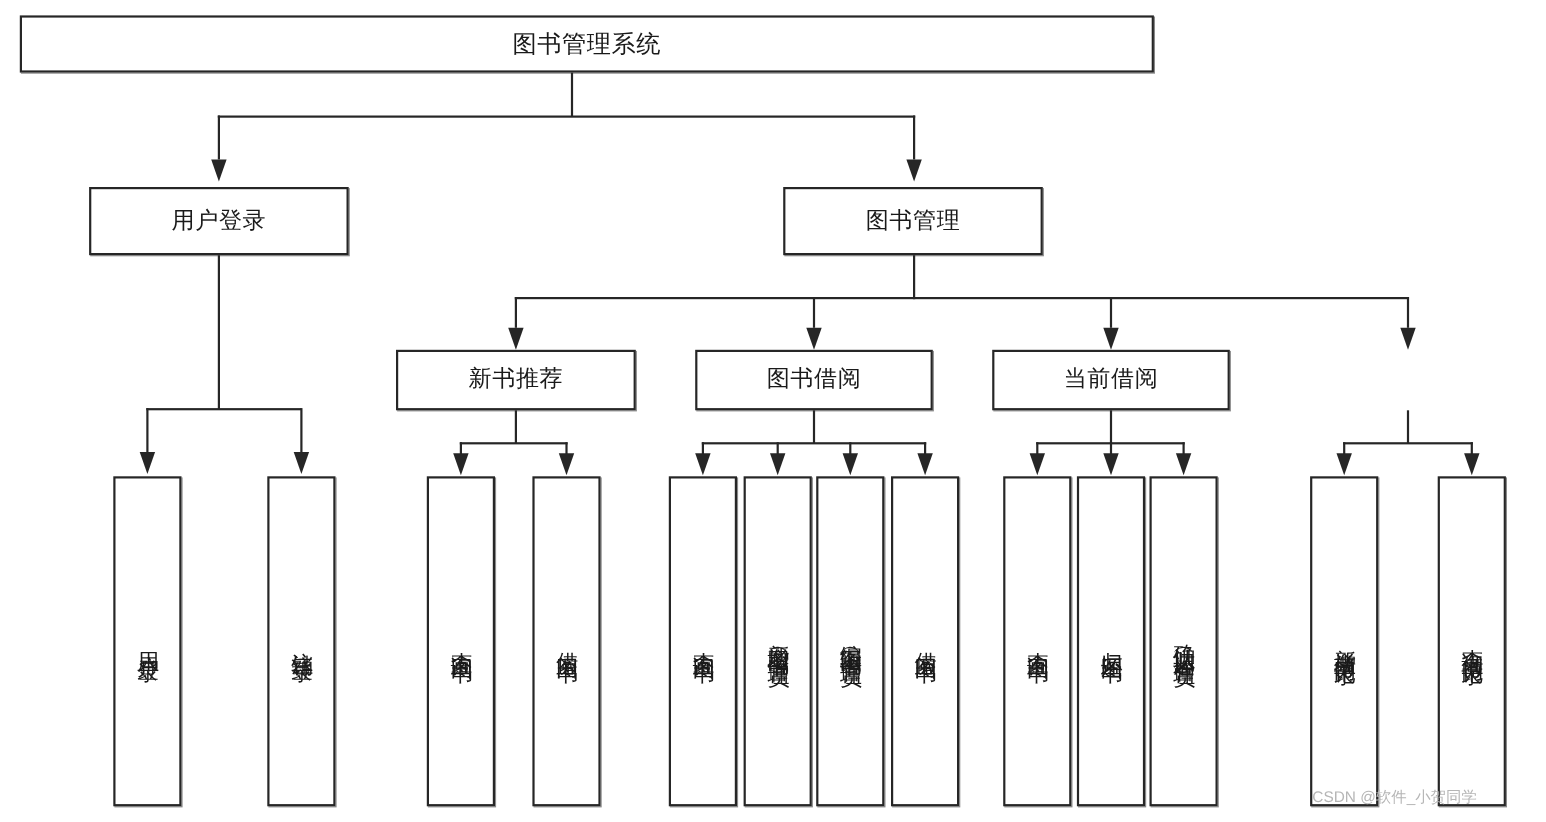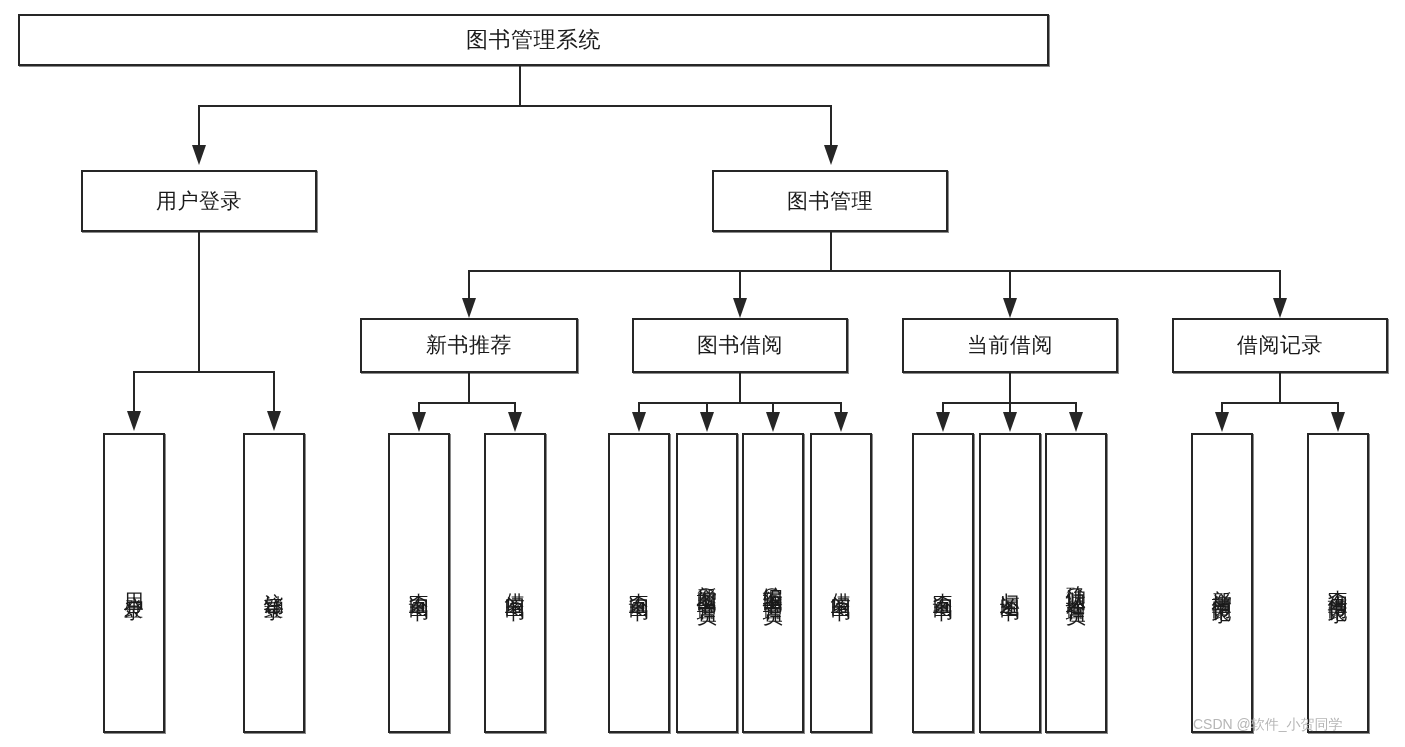--- a/index.html
+++ b/index.html
@@ -131,23 +131,20 @@
 
   <div class="node h-text shadowed" style="left:360px; top:318px; width:218px; height:55px;">
     <span>新书推荐</span>
   </div>
   <div class="node h-text shadowed" style="left:632px; top:318px; width:216px; height:55px;">
     <span>图书借阅</span>
   </div>
   <div class="node h-text shadowed" style="left:902px; top:318px; width:216px; height:55px;">
     <span>当前借阅</span>
   </div>
-  <div class="node h-text shadowed" style="left:1172px; top:318px; width:216px; height:55px;">
-    <span>借阅记录</span>
-  </div>
 
   <div class="seg-v" style="left:468px; top:373px; height:30px;"></div>
   <div class="seg-h" style="left:418px; top:402px; width:98px;"></div>
   <div class="seg-v" style="left:418px; top:402px; height:12px;"></div>
   <div class="arrow" style="left:412px; top:412px;"></div>
   <div class="seg-v" style="left:514px; top:402px; height:12px;"></div>
   <div class="arrow" style="left:508px; top:412px;"></div>
 
   <div class="seg-v" style="left:739px; top:373px; height:30px;"></div>
   <div class="seg-h" style="left:638px; top:402px; width:204px;"></div>

